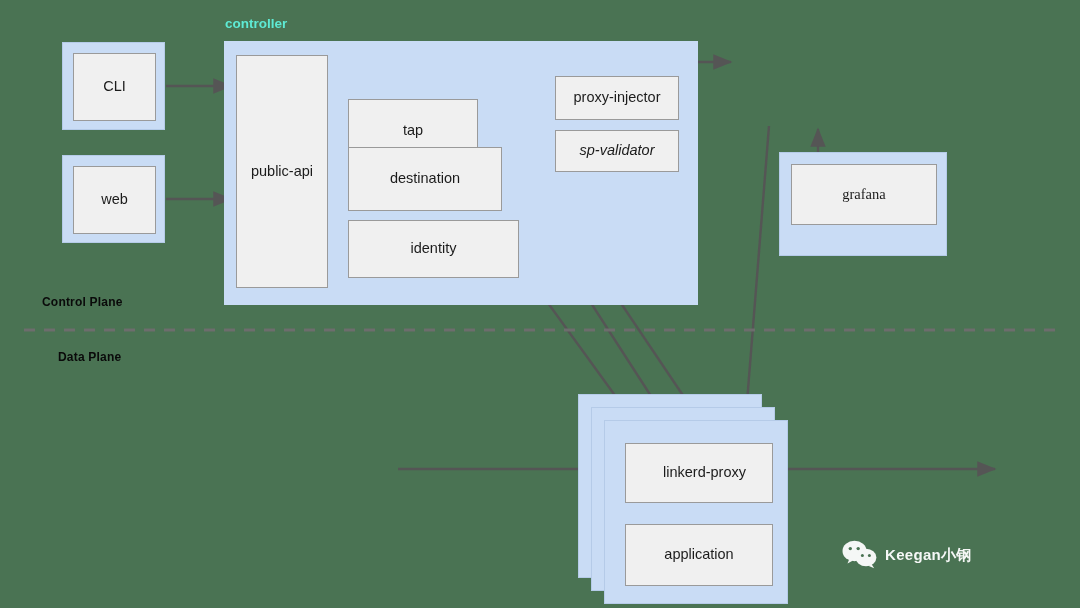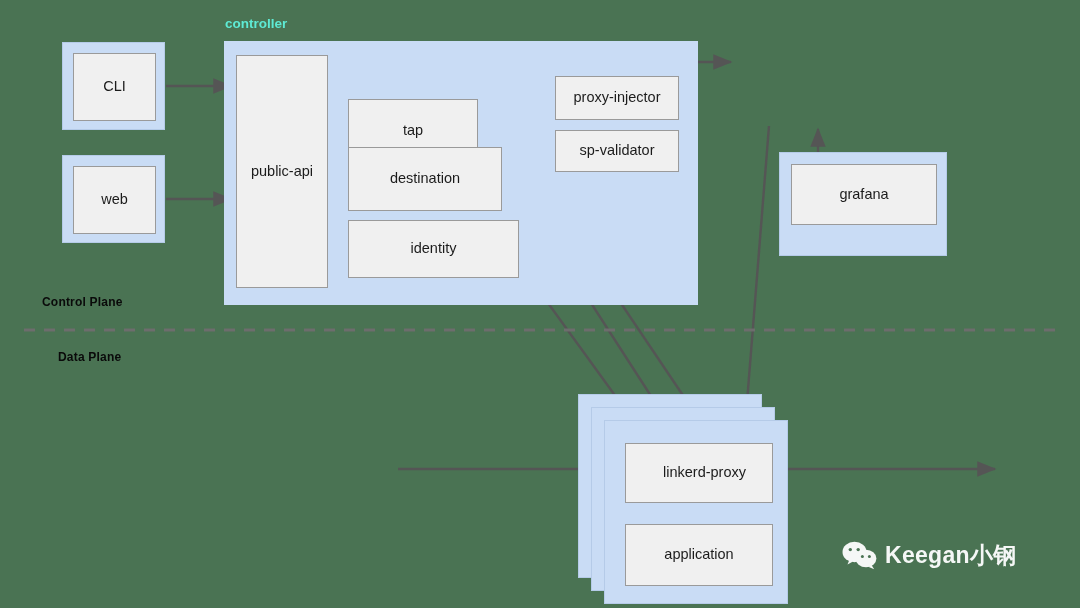--- a/index.html
+++ b/index.html
@@ -70,21 +70,21 @@
     position: absolute;
     left: 842px;
     top: 540px;
     display: flex;
     align-items: center;
     gap: 7px;
     opacity: 0.95;
   }
   #watermark .wm-text {
     color: #ffffff;
-    font-size: 23px;
+    font-size: 15px;
     font-weight: 600;
     white-space: nowrap;
     letter-spacing: 0.3px;
   }
 </style>
 </head>
 <body>
 
 <div id="stage">
 
@@ -143,38 +143,38 @@
   </div>
 
   <div class="innerbox" style="left:348px; top:220px; width:171px; height:58px;">
     <span>identity</span>
   </div>
 
   <div class="innerbox" style="left:555px; top:76px; width:124px; height:44px;text-align:center;">
     <span>proxy-injector</span>
   </div>
 
-  <div class="innerbox" style="left:555px; top:130px; width:124px; height:42px;">
+  <div class="innerbox" style="left:555px; top:130px; width:124px; height:42px;font-style:italic;">
     <span>sp-validator</span>
   </div>
 
   <div class="frame" style="left:62px; top:42px; width:103px; height:88px;">
     <div class="innerbox" style="left:10px; top:10px; width:83px; height:68px;">
       <span>CLI</span>
     </div>
   </div>
 
   <div class="frame" style="left:62px; top:155px; width:103px; height:88px;">
     <div class="innerbox" style="left:10px; top:10px; width:83px; height:68px;">
       <span>web</span>
     </div>
   </div>
 
 
-  <div class="frame" style="left:779px; top:152px; width:168px; height:104px;">
+  <div class="frame" style="left:779px; top:152px; width:168px; height:104px;font-family:Liberation Serif, serif;">
     <div class="innerbox" style="left:11px; top:11px; width:146px; height:61px;">
       <span>grafana</span>
     </div>
   </div>
 
   <div class="frame" style="left:578px; top:394px; width:184px; height:184px;"></div>
   <div class="frame" style="left:591px; top:407px; width:184px; height:184px;"></div>
   <div class="frame" style="left:604px; top:420px; width:184px; height:184px;">
     <div class="innerbox" style="left:20px; top:22px; width:148px; height:60px;padding-left:11px;">
       <span>linkerd-proxy</span>

